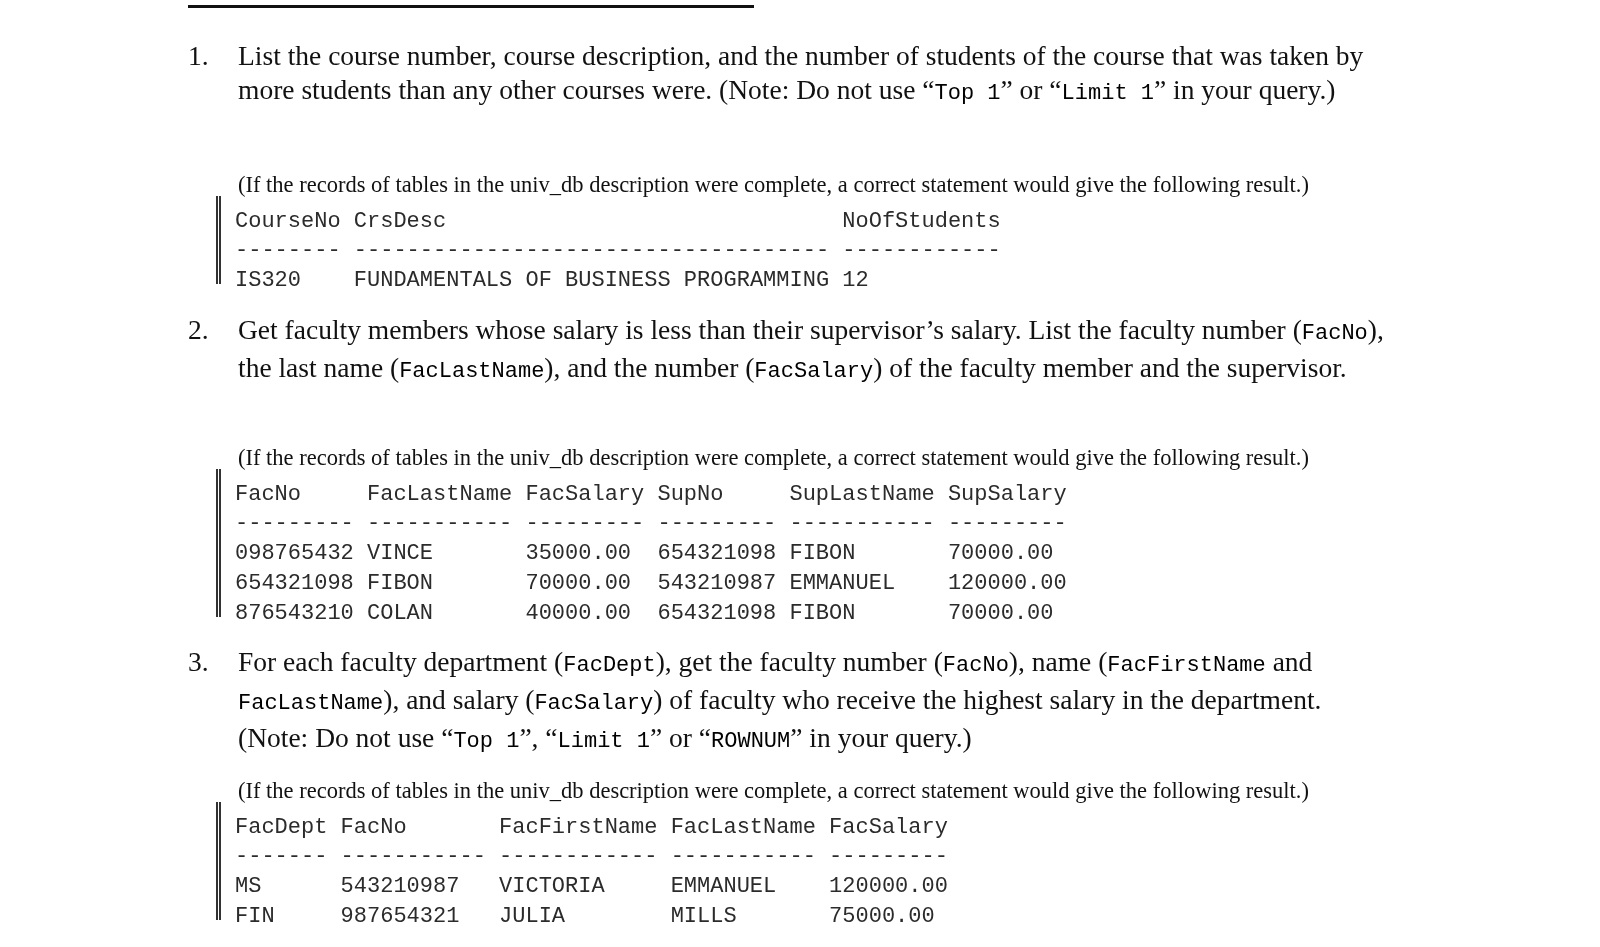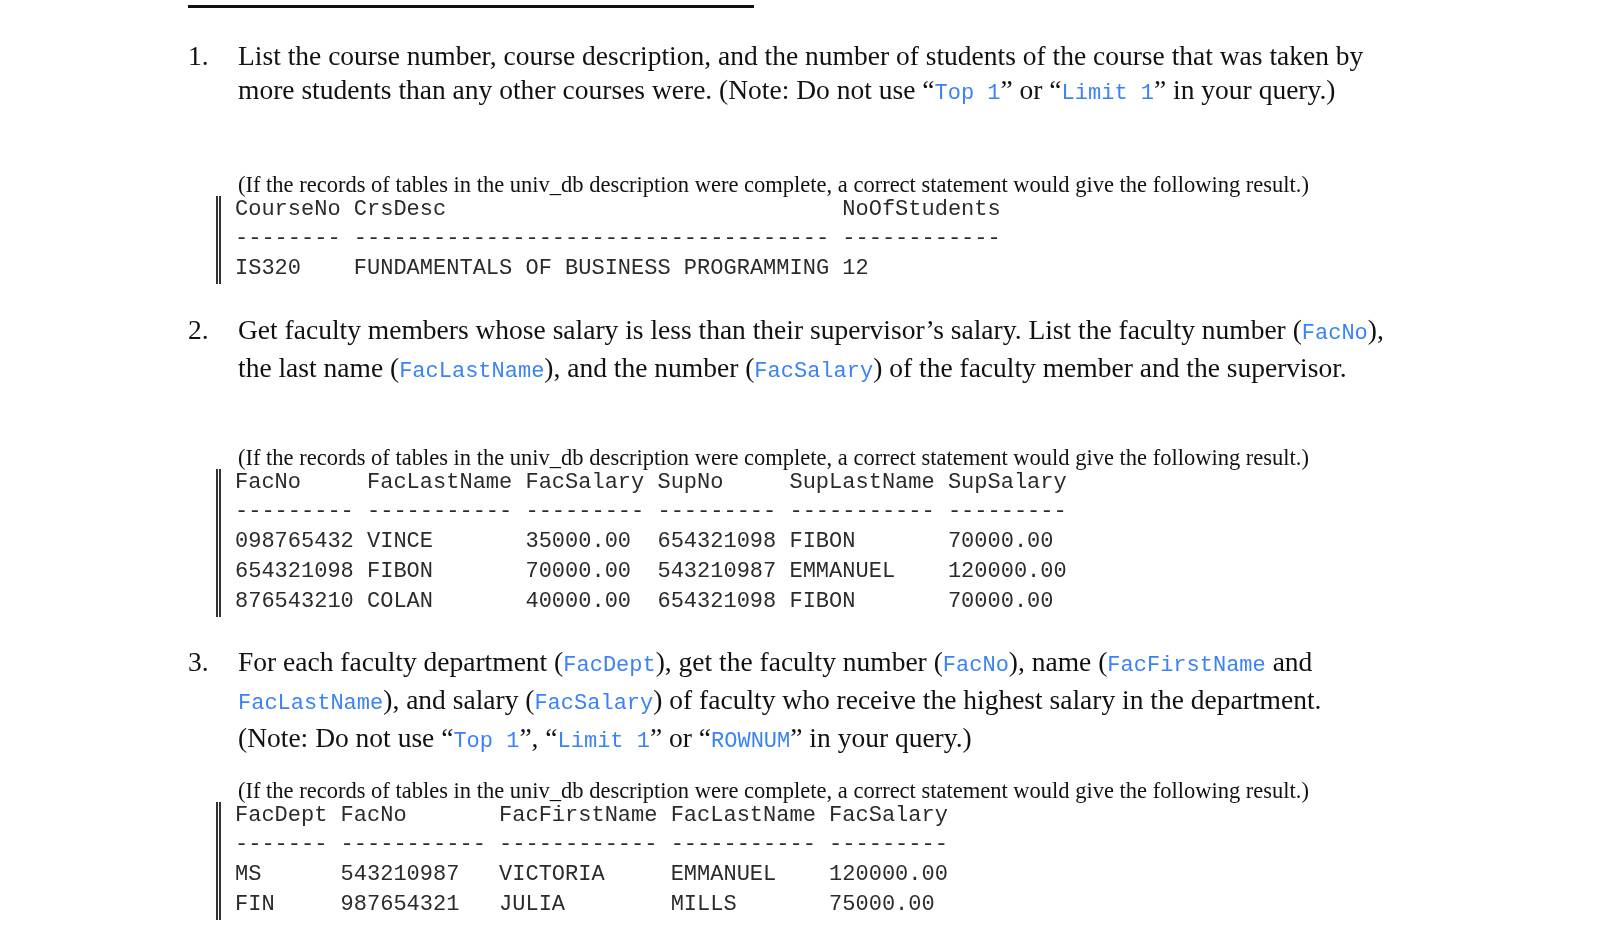--- a/index.html
+++ b/index.html
@@ -11,38 +11,38 @@
   .top-underline {
     position: absolute; left: 188px; top: 0; width: 566px; height: 5px;
     border-bottom: 3px solid #111;
   }
   .question {
     position: absolute; left: 188px; width: 1210px;
     font-size: 27.5px; line-height: 34px;
   }
   .question .num { position: absolute; left: 0; top: 0; width: 40px; }
   .question .body { margin-left: 50px; }
-  .mono { font-family: "Liberation Mono", "DejaVu Sans Mono", monospace; font-size: 22px; color: #3b82f6; }
+  .mono { font-family: "Liberation Mono", "DejaVu Sans Mono", monospace; font-size: 22px; color: #000000; }
   .result-note {
     position: absolute; left: 238px; font-size: 22.5px; line-height: 26px;
     white-space: nowrap;
   }
   .result-block {
     position: absolute; left: 216px;
     border-left: 5px double #333;
     padding-left: 14px;
     font-family: "Liberation Mono", "DejaVu Sans Mono", monospace;
     font-size: 22px; color: #2b2b2b;
     white-space: pre;
   }
   .result-block .row { height: 30px; line-height: 30px; }
   .result-block .row.header { height: 28px; line-height: 28px; }
   .result-block .row.sep { height: 30px; line-height: 30px; }
   .result-block .row.data { height: 30px; line-height: 30px; text-decoration: underline; }
-  .cell { display: inline-block; overflow: visible; }
+  .cell { display: inline-block; overflow: visible; margin-top: 12px; }
 </style>
 </head>
 <body>
 
 <div class="top-underline"></div>
 
 <div class="question" style="top:39px;">
   <span class="num">1.</span>
   <div class="body"><span>List the course number, course description, and the number of students of the course that was taken by more students than any other courses were. (Note: Do not use “</span><span class="mono">Top 1</span><span>” or “</span><span class="mono">Limit 1</span><span>” in your query.)</span></div>
 </div>

